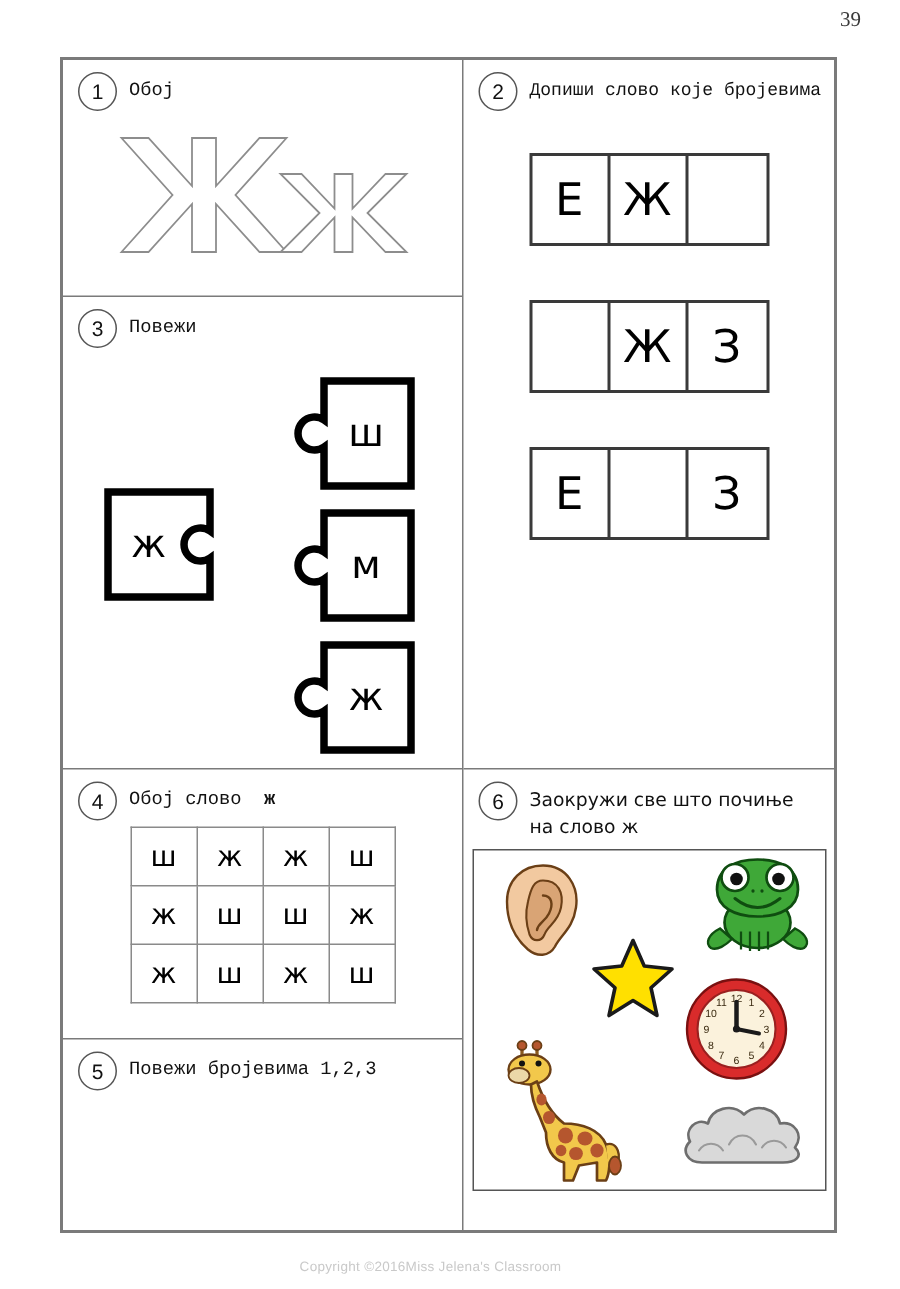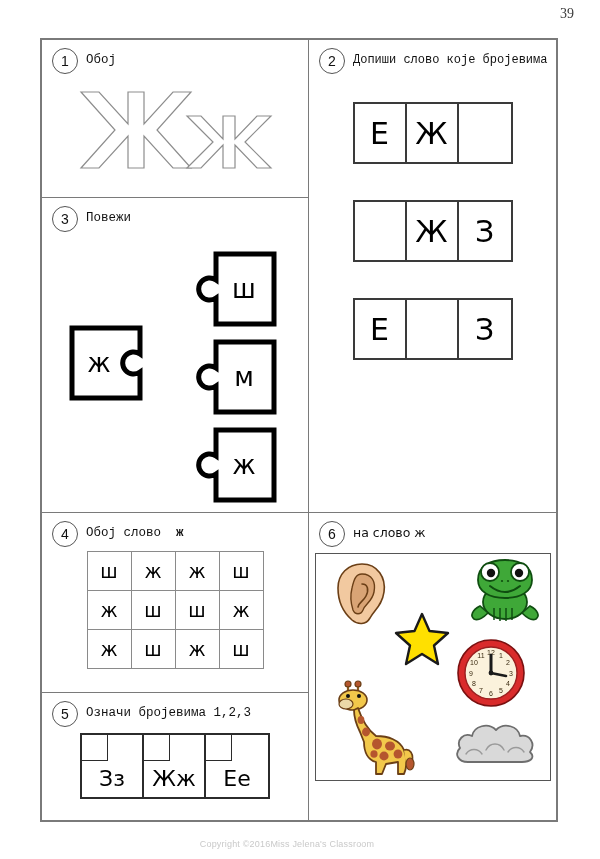--- a/index.html
+++ b/index.html
@@ -216,38 +216,22 @@
           </tr>
         </tbody>
           </table>
       </div>
     </div>
 
     <div class="task" style="flex:1;">
       <div class="task-head">
         <div class="num-circle">5</div>
         <div class="task-title">
-          <span>Означи бројевима</span>
+          <span>Повежи бројевима</span>
           <span>1,2,3</span>
-        </div>
-      </div>
-      <div class="t5-body">
-        <div class="markrow">
-          <div class="markcell">
-            <div class="tickbox"></div>
-            <div class="mark-label">Зз</div>
-          </div>
-          <div class="markcell">
-            <div class="tickbox"></div>
-            <div class="mark-label">Жж</div>
-          </div>
-          <div class="markcell">
-            <div class="tickbox"></div>
-            <div class="mark-label">Ее</div>
-          </div>
         </div>
       </div>
     </div>
 
   </div>
 
   <div class="col-right">
 
     <div class="task divider-bottom" style="height:473px;">
       <div class="task-head">
@@ -277,20 +261,21 @@
           </div>
         </div>
       </div>
     </div>
 
     <div class="task" style="flex:1;">
       <div class="t6-head">
         <div class="t6-title-wrap">
           <div class="num-circle">6</div>
           <div class="t6-title">
+            <div>Заокружи све што почиње</div>
             <div>на слово ж</div>
           </div>
         </div>
       </div>
 
       <div class="picpanel">
 
         <svg class="pic" style="left:16px;top:8px;" width="56" height="64" viewBox="0 0 56 64">
           <path d="M30,2 C46,2 54,16 52,30 C50,44 42,48 38,56 C34,63 26,63 20,58
                    C12,51 6,40 6,26 C6,12 16,2 30,2 Z" fill="#F2C9A0" stroke="#6b3f16" stroke-width="1.6"></path>

